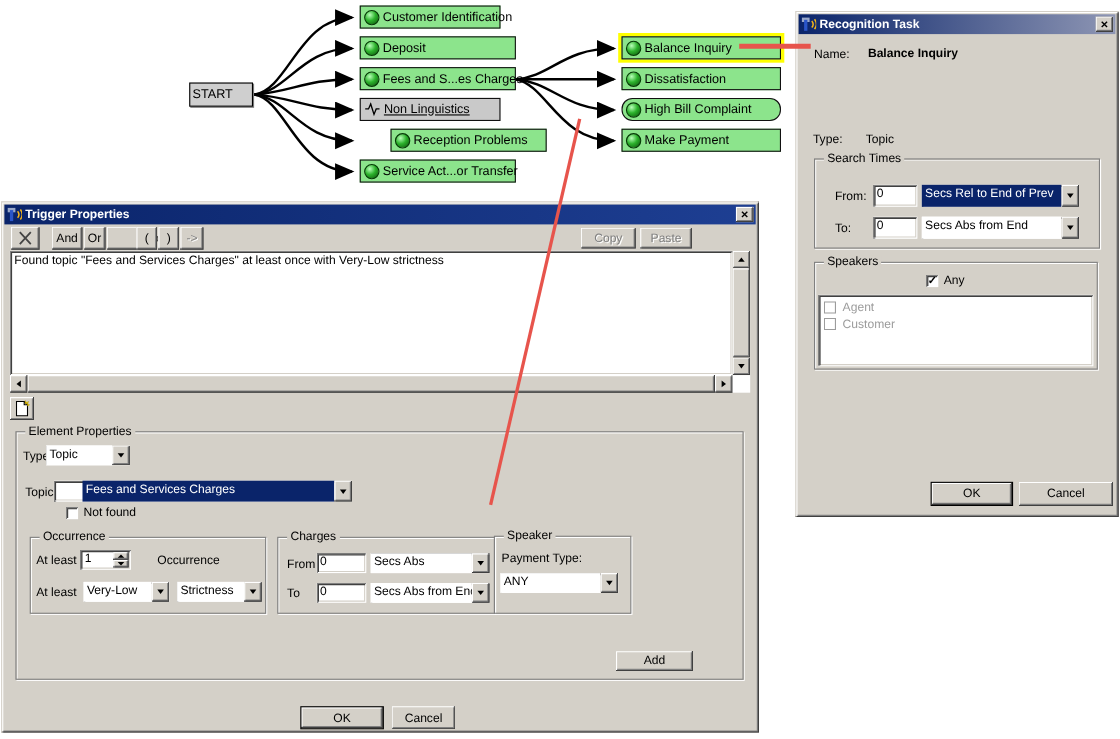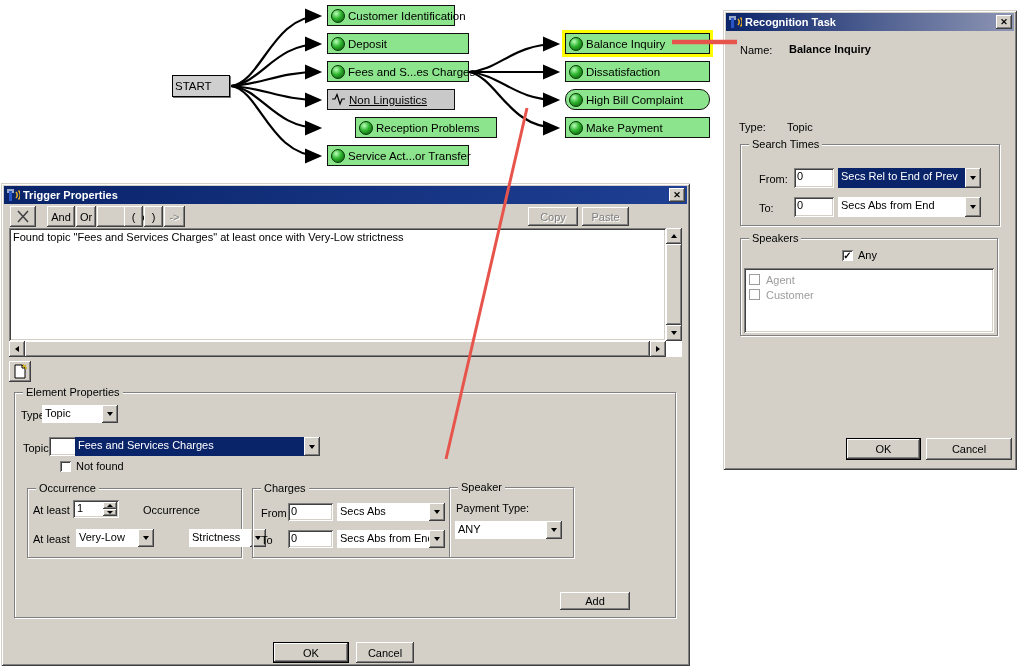--- a/index.html
+++ b/index.html
@@ -291,21 +291,21 @@
           </div>
       </div>
       <span class="abs" style="left:115px; top:15px;">Occurrence</span>
       <span class="abs" style="left:5px; top:44px;">At least</span>
       <div class="abs combo bevel-in" style="left:48px; top:40px; width:78px; height:18px;">
         <span class="val">Very-Low</span>
         <span class="cbtn bevel-out-thin">
             <span class="tri-down"></span>
           </span>
       </div>
-      <div class="abs combo bevel-in" style="left:133px; top:40px; width:77px; height:18px;margin-left:28px;">
+      <div class="abs combo bevel-in" style="left:133px; top:40px; width:77px; height:18px;">
         <span class="val">Strictness</span>
         <span class="cbtn bevel-out-thin">
             <span class="tri-down"></span>
           </span>
       </div>
     </div>
 
     <div class="group" style="left:237px; top:95px; width:198px; height:70px;">
       <span class="group-label">Charges</span>
       <span class="abs" style="left:8px; top:18px;">From</span>

